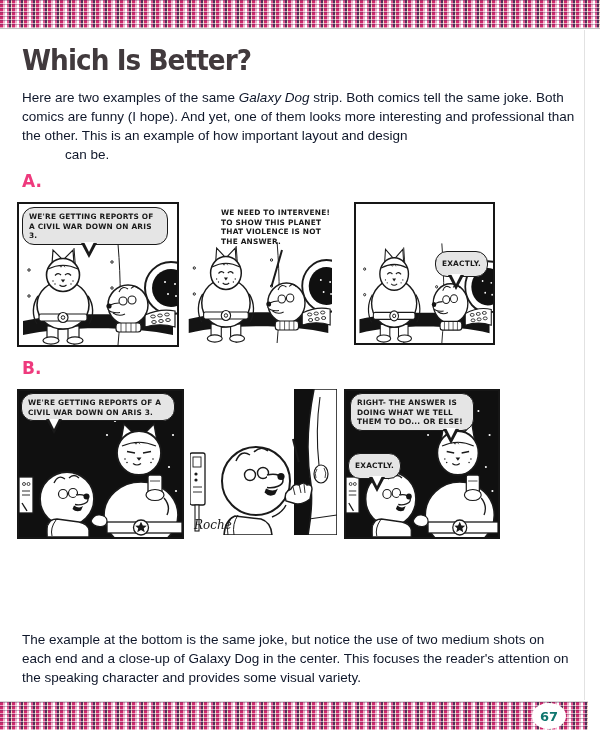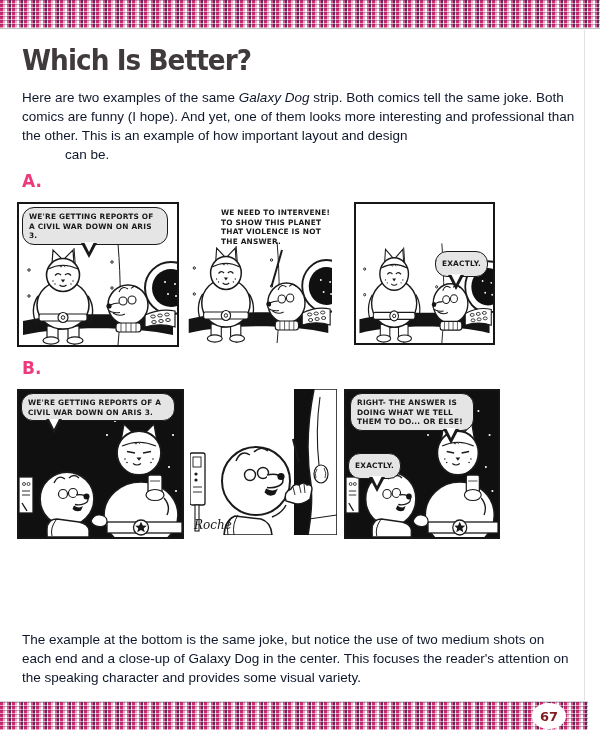--- a/index.html
+++ b/index.html
@@ -10,21 +10,21 @@
     background-color:#e4649c;
     background-image:
       repeating-linear-gradient(0deg, rgba(255,255,255,.55) 0 1px, rgba(0,0,0,0) 1px 3px, rgba(74,40,84,.35) 3px 4px),
       repeating-linear-gradient(90deg, #cf2a6e 0 3px, #f4aec9 3px 5px, #ffffff 5px 7px, #e25a92 7px 9px, #523059 9px 11px, #f6d9c2 11px 12px);
   }
   .pattern.top{top:0;box-shadow:0 1px 0 rgba(0,0,0,.25);}
   .pattern.bottom{top:702;top:702px;width:588px;box-shadow:0 -1px 0 rgba(0,0,0,.15);}
   .page-edge{position:absolute;top:30px;bottom:30px;left:584px;width:1px;background:#e2e2e2;}
   .page-badge{position:absolute;right:22px;top:1px;width:34px;height:26px;border-radius:50%;
     background:#fff;display:flex;align-items:center;justify-content:center;
-    font-weight:bold;font-size:13px;color:#7f1d1d;font-family:"DejaVu Sans",sans-serif;}
+    font-weight:bold;font-size:13px;color:#0f766e;font-family:"DejaVu Sans",sans-serif;}
   
   .title{position:absolute;left:22px;top:44px;margin:0;font-family:"DejaVu Sans",sans-serif;
     font-weight:800;font-size:28px;letter-spacing:-1px;color:#413a3d;
     transform:scaleX(.94);transform-origin:left;}
   .bodytext{position:absolute;left:22px;width:554px;margin:0;font-size:13.5px;line-height:19px;color:#0f172a;}
   .intro{top:88px;}
   .p2{top:563px;}
   .p3{top:630px;}
   .lastline{display:block;margin-left:43px;}
   .strip-label{position:absolute;left:22px;font-family:"DejaVu Sans",sans-serif;

